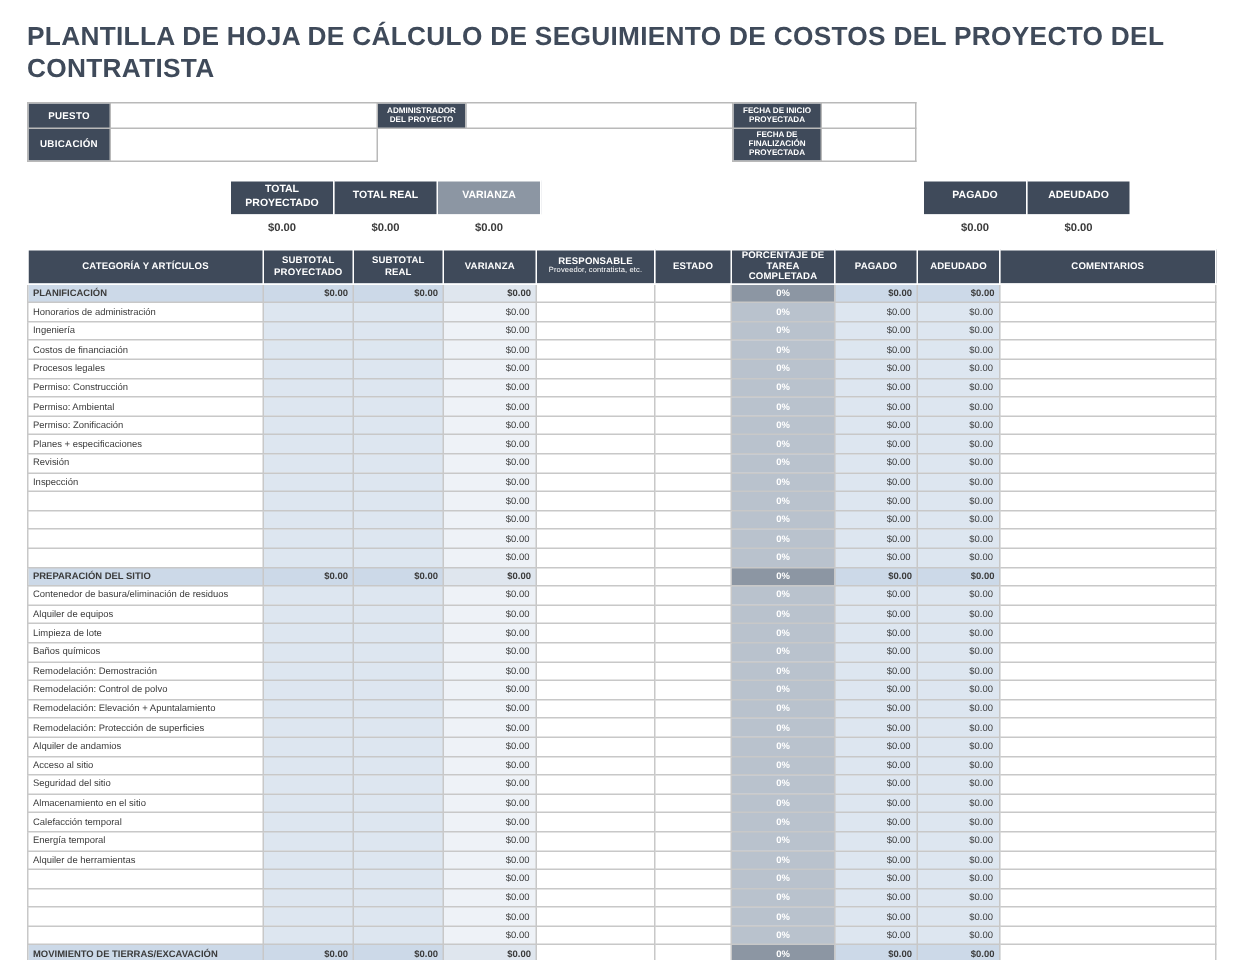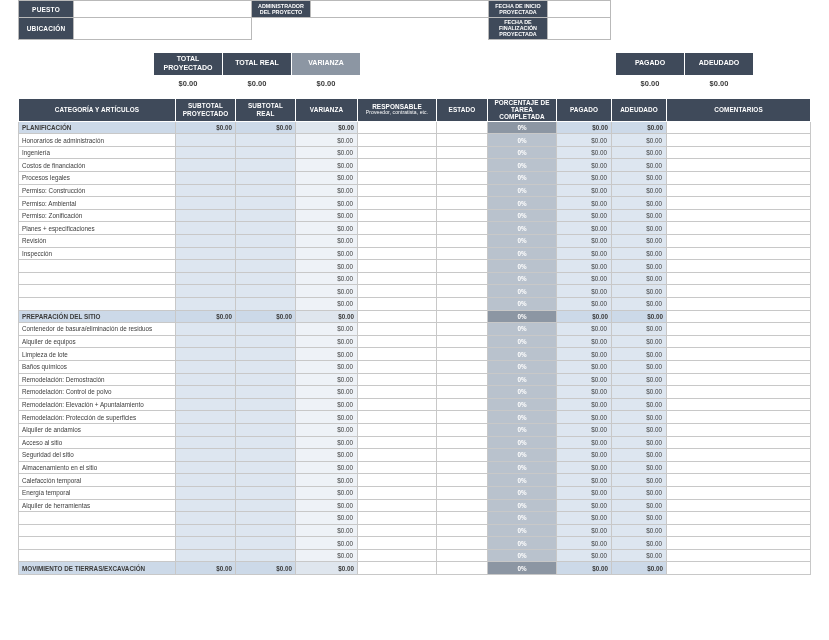--- a/index.html
+++ b/index.html
@@ -84,20 +84,21 @@
   tr.item td.i-pct{background:#b9c2cd;color:#ffffff;text-align:center;font-weight:bold;}
   tr.item td.i-pag{background:#dde6f0;text-align:right;}
   tr.item td.i-adeu{background:#dde6f0;text-align:right;}
   tr.item td.i-com{background:#ffffff;}
 </style>
 </head>
 <body>
 
 <div class="page">
 
+  <h1 class="title">PLANTILLA DE HOJA DE CÁLCULO DE SEGUIMIENTO DE COSTOS DEL PROYECTO DEL CONTRATISTA</h1>
 
   <div class="hdr-wrap">
     <table class="hdr-table">
       <tbody>
           <tr>
         <td class="hdr-lbl">PUESTO</td>
         <td class="hdr-val"></td>
         <td class="hdr-lbl2">ADMINISTRADOR DEL PROYECTO</td>
         <td class="hdr-val"></td>
         <td class="hdr-lbl2">FECHA DE INICIO PROYECTADA</td>

